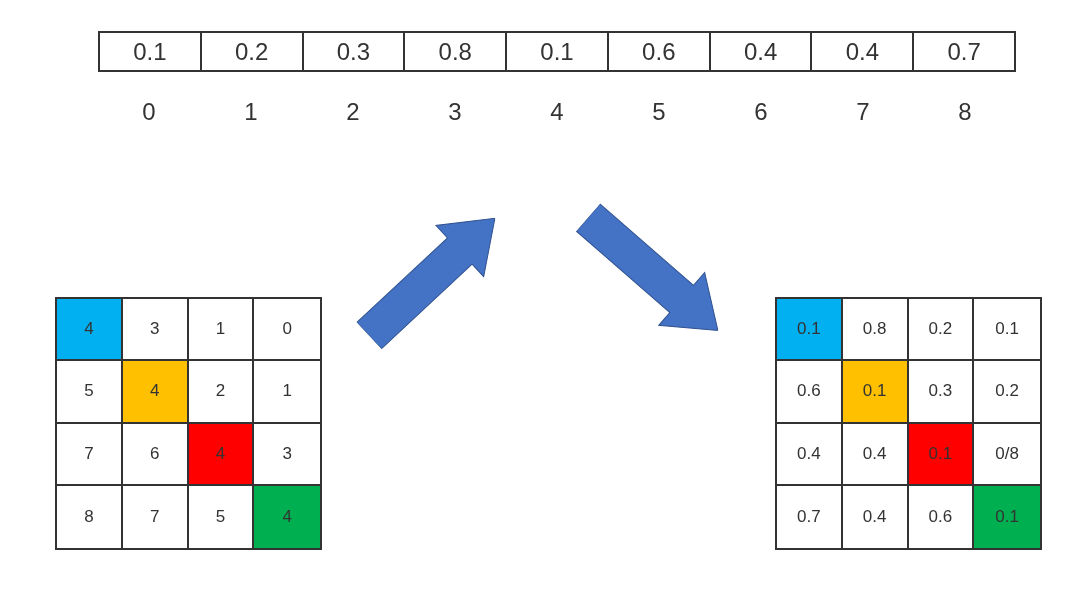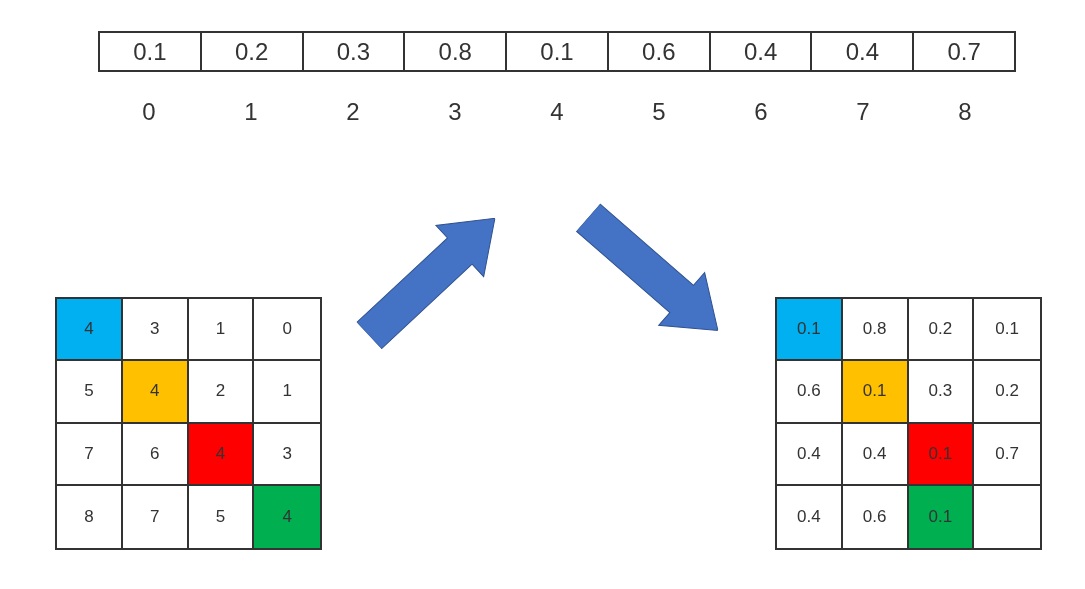--- a/index.html
+++ b/index.html
@@ -139,19 +139,20 @@
     <div class="mcell">0.8</div>
     <div class="mcell">0.2</div>
     <div class="mcell">0.1</div>
     <div class="mcell">0.6</div>
     <div class="mcell" style="background-color: rgb(255, 192, 0);">0.1</div>
     <div class="mcell">0.3</div>
     <div class="mcell">0.2</div>
     <div class="mcell">0.4</div>
     <div class="mcell">0.4</div>
     <div class="mcell" style="background-color: rgb(255, 0, 0);">0.1</div>
+    <div class="mcell">0/8</div>
     <div class="mcell">0.7</div>
     <div class="mcell">0.4</div>
     <div class="mcell">0.6</div>
     <div class="mcell" style="background-color: rgb(0, 176, 80);">0.1</div>
   </div>
 
 </div>
 
 </body></html>

